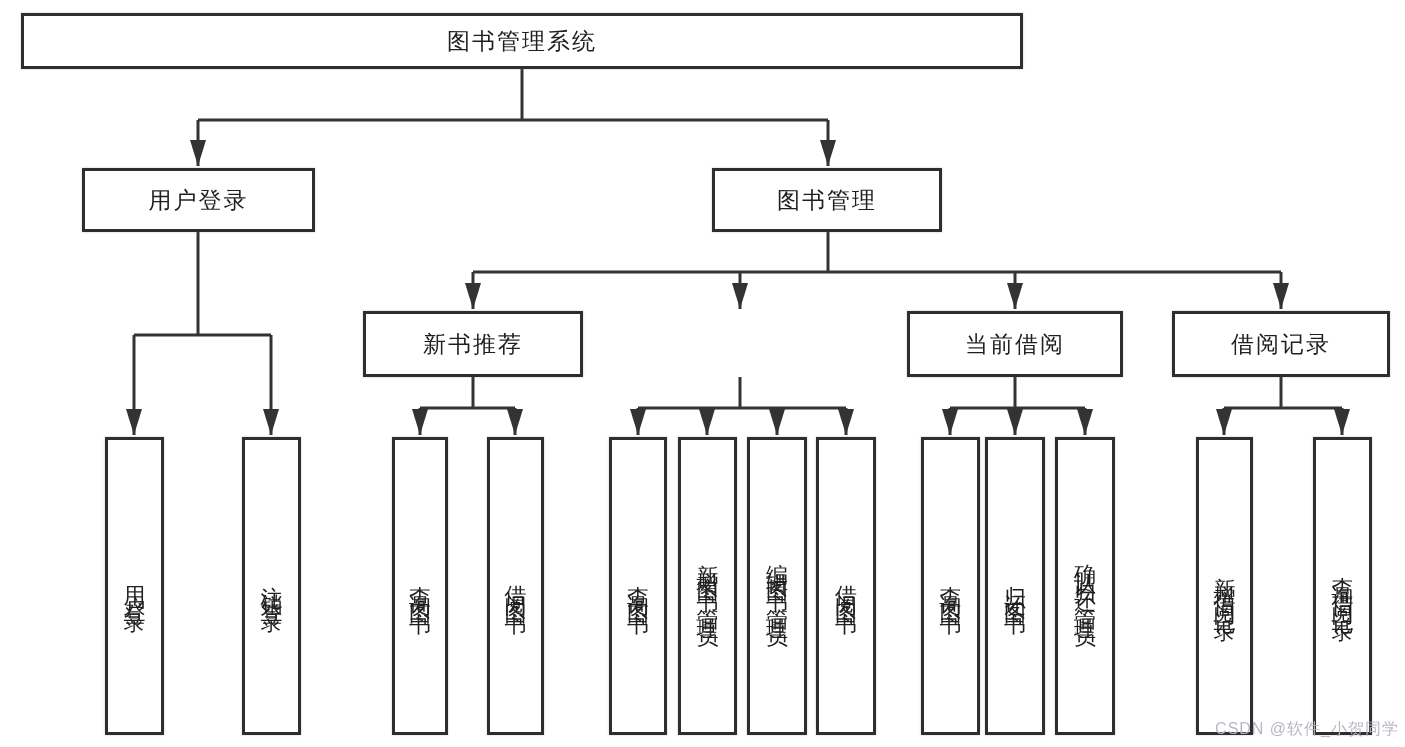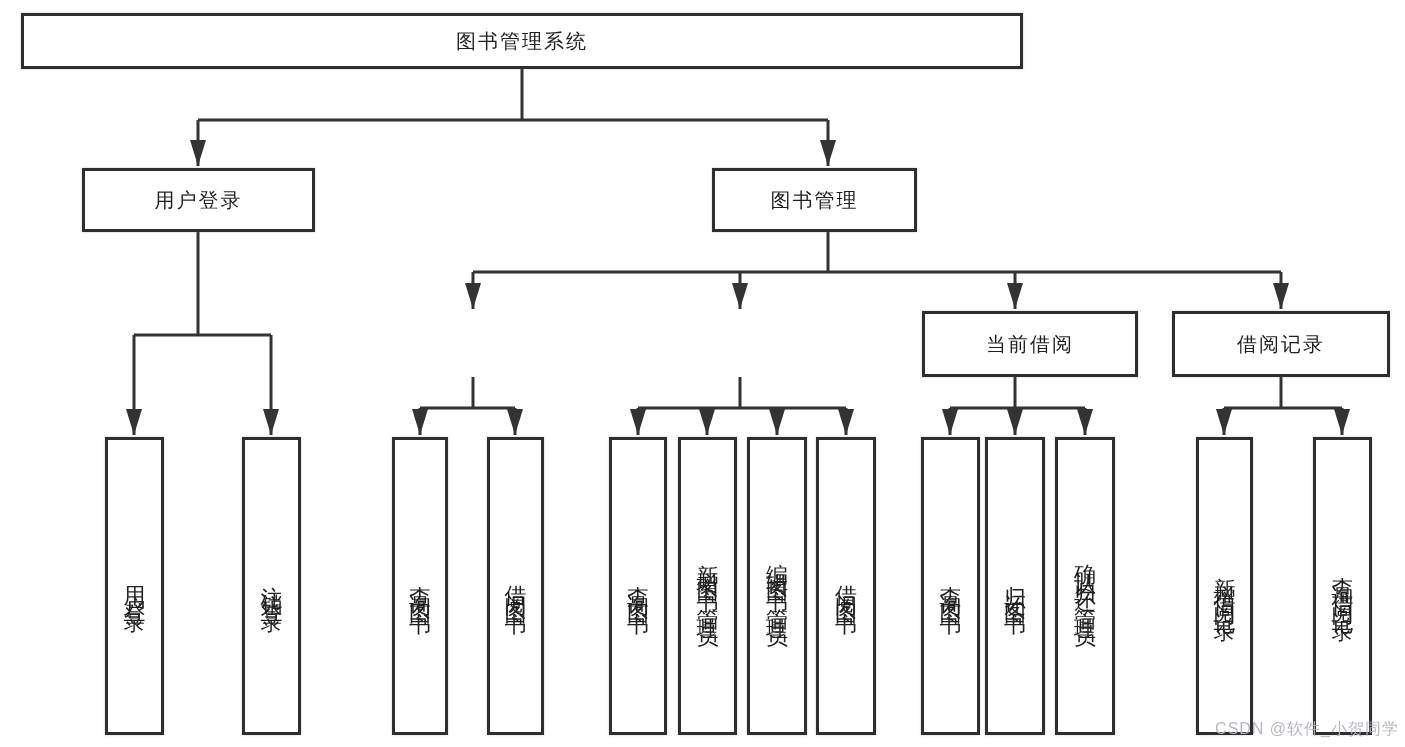--- a/index.html
+++ b/index.html
@@ -23,21 +23,21 @@
     border: 3px solid #2e2e2e;
     background: #ffffff;
     color: #1f1f1f;
     display: flex;
     align-items: center;
     justify-content: center;
     z-index: 1;
     box-shadow: 0 0 2px rgba(130,130,130,0.45);
   }
   .hbox {
-    font-size: 20px;
+    font-size: 23px;
     letter-spacing: 2px;
     white-space: nowrap;
   }
   .vbox {
     writing-mode: vertical-rl;
     text-orientation: mixed;
     font-size: 22px;
     line-height: 1;
     letter-spacing: 9px;
   }
@@ -103,23 +103,24 @@
       <path d="M1281,377 L1281,408"></path>
       <path d="M1224,408 L1342,408"></path>
       <path d="M1224,408 L1224,435" marker-end="url(#arrow)"></path>
       <path d="M1342,408 L1342,435" marker-end="url(#arrow)"></path>
     </g>
   </svg>
 
   <div class="box hbox" style="left:21px; top:13px; width:1002px; height:56px;">图书管理系统</div>
 
   <div class="box hbox" style="left:82px; top:168px; width:233px; height:64px;">用户登录</div>
-  <div class="box hbox" style="left:712px; top:168px; width:205px; height:64px;">图书管理</div>
+  <div class="box hbox" style="left:712px; top:168px; width:230px; height:64px;">图书管理</div>
 
-  <div class="box hbox" style="left:907px; top:311px; width:216px; height:66px;margin-left:15px;">当前借阅</div>
+  <div class="box hbox" style="left:363px; top:311px; width:220px; height:66px;">新书推荐</div>
+  <div class="box hbox" style="left:907px; top:311px; width:216px; height:66px;">当前借阅</div>
   <div class="box hbox" style="left:1172px; top:311px; width:218px; height:66px;">借阅记录</div>
 
   <div class="box vbox" style="left:105px; top:437px; width:59px; height:298px;">用户登录</div>
   <div class="box vbox" style="left:242px; top:437px; width:59px; height:298px;">注销登录</div>
 
   <div class="box vbox" style="left:392px; top:437px; width:56px; height:298px;">查询图书</div>
   <div class="box vbox" style="left:487px; top:437px; width:57px; height:298px;">借阅图书</div>
 
   <div class="box vbox" style="left:609px; top:437px; width:58px; height:298px;">查询图书</div>
   <div class="box vbox" style="left:678px; top:437px; width:59px; height:298px;">新增图书（管理员）</div>

